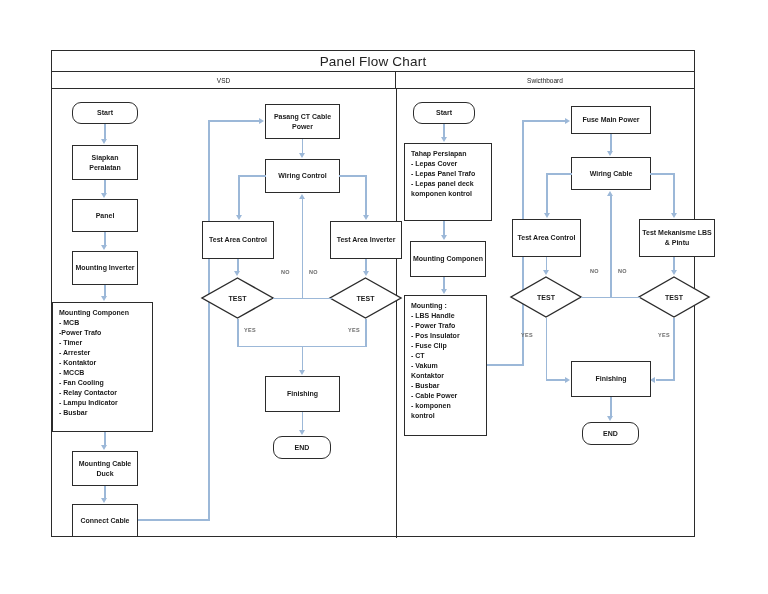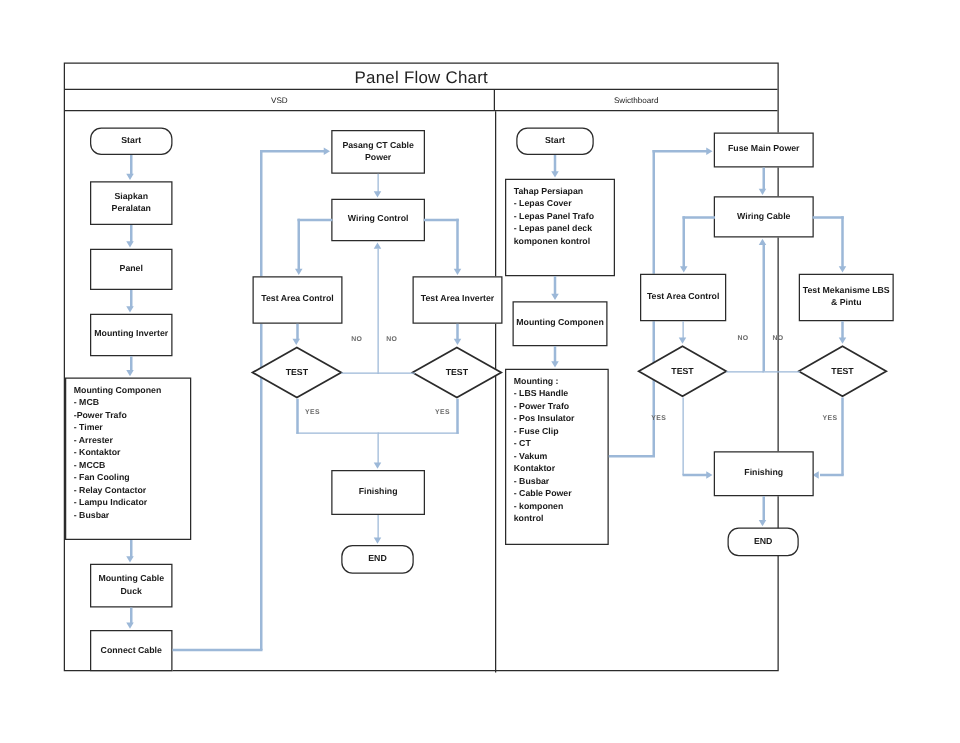--- a/index.html
+++ b/index.html
@@ -1,18 +1,18 @@
 <!DOCTYPE html>
 <html><head>
 <meta charset="utf-8">
 <style>
   html,body{margin:0;padding:0;background:#ffffff;}
   body{width:768px;height:594px;font-family:"Liberation Sans",sans-serif;position:relative;overflow:hidden;}
 
-  #sheet{position:absolute;left:51px;top:50px;width:572px;height:487px;border:1.5px solid #2b2b2b;box-sizing:border-box;background:#fff;}
+  #sheet{position:absolute;left:51px;top:50px;width:644px;height:487px;border:1.5px solid #2b2b2b;box-sizing:border-box;background:#fff;}
 
   .title-row{position:absolute;left:0;top:0;width:100%;height:21px;border-bottom:1.2px solid #2b2b2b;box-sizing:border-box;display:flex;align-items:center;justify-content:center;}
   .title-row .t{font-size:13.5px;color:#222;letter-spacing:.2px;}
 
   .header-row{position:absolute;left:0;top:21px;width:100%;height:17px;border-bottom:1.2px solid #2b2b2b;box-sizing:border-box;display:flex;}
   .header-cell{display:flex;align-items:center;justify-content:center;font-size:6.5px;color:#222;box-sizing:border-box;}
   .header-cell.left{width:344px;border-right:1.2px solid #2b2b2b;}
   .header-cell.right{flex:1;}
 
   .col-divider{position:absolute;left:344px;top:38px;width:0;height:449px;border-left:1.2px solid #2b2b2b;}

